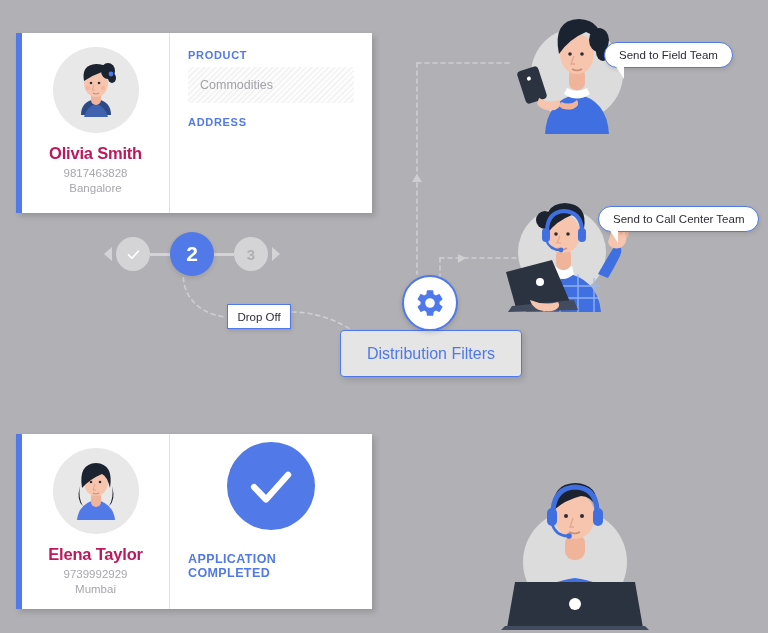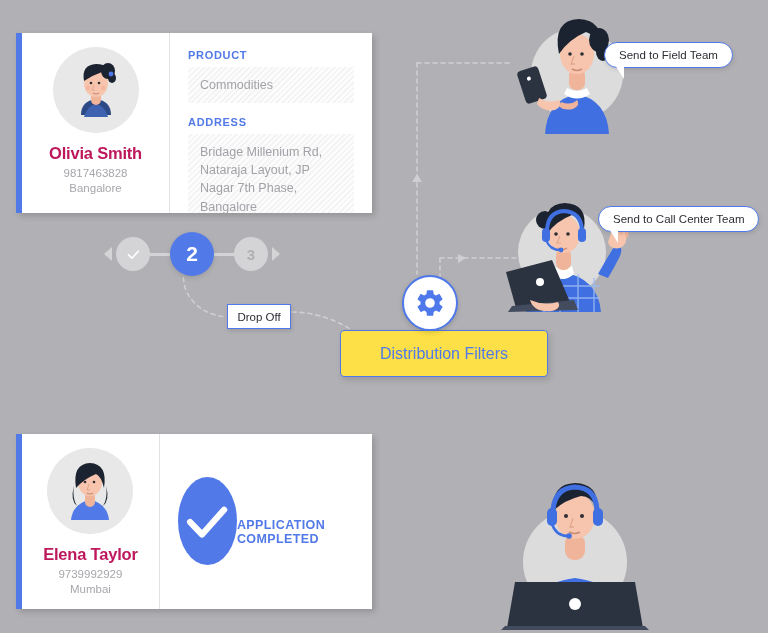--- a/index.html
+++ b/index.html
@@ -52,21 +52,21 @@
     font-size: 12.5px; color: #a2a2a8; line-height: 1.45;
   }
   .field-gap { height: 13px; }
 
   
   #card-customer { left: 16px; top: 33px; width: 356px; height: 180px; }
   
   #card-status   { left: 16px; top: 434px; width: 356px; height: 175px; }
 
   #card-status .card-right {
-    display: flex; flex-direction: row;
+    display: flex; flex-direction: column;
     align-items: center; 
     padding-top: 8px;
   }
   .big-check {
     width: 88px; height: 88px; border-radius: 50%;
     background: #5279e8; display: flex;
     align-items: center; justify-content: center;
   }
   .status-text {
     margin-top: 22px; font-size: 12.5px; font-weight: bold;
@@ -106,22 +106,22 @@
     box-shadow: 1px 2px 4px rgba(0,0,0,0.12);
   }
   #chip-dropoff {
     left: 227px; top: 304px; width: 64px; height: 25px;
     font-size: 11.5px;
   }
 
   
   #filters-box {
     position: absolute; left: 340px; top: 330px;
-    width: 208px; height: 47px;
-    background: #fde047; border: 1.5px solid #4f79ea;
+    width: 182px; height: 47px;
+    background: #e5e5e5; border: 1.5px solid #4f79ea;
     border-radius: 4px;
     display: flex; align-items: center; justify-content: center;
     box-shadow: 2px 3px 6px rgba(0,0,0,0.14);
   }
   #filters-box span {
     font-size: 16px; color: #4f79ea; font-weight: normal;
   }
   #gear-node {
     position: absolute; left: 402px; top: 275px;
     width: 56px; height: 56px; border-radius: 50%;
@@ -211,21 +211,20 @@
       </div>
       <div class="person-name">Olivia Smith</div>
       <div class="person-phone">9817463828</div>
       <div class="person-city">Bangalore</div>
     </div>
     <div class="card-right">
       <div class="field-label">PRODUCT</div>
       <div class="field-box">Commodities</div>
       <div class="field-gap"></div>
       <div class="field-label">ADDRESS</div>
-      <div class="field-box">Bridage Millenium Rd, Nataraja Layout, JP Nagar 7th Phase, Bangalore</div>
     </div>
   </div>
 
   <div id="stepper">
     <div class="step-arrow left"></div>
     <div class="step">
       <svg width="15" height="15" viewBox="0 0 24 24">
         <path d="M4 12.5 L9.5 18 L20 6.5" fill="none" stroke="#ffffff" stroke-width="2.6" stroke-linecap="round" stroke-linejoin="round"></path>
       </svg>
     </div>

